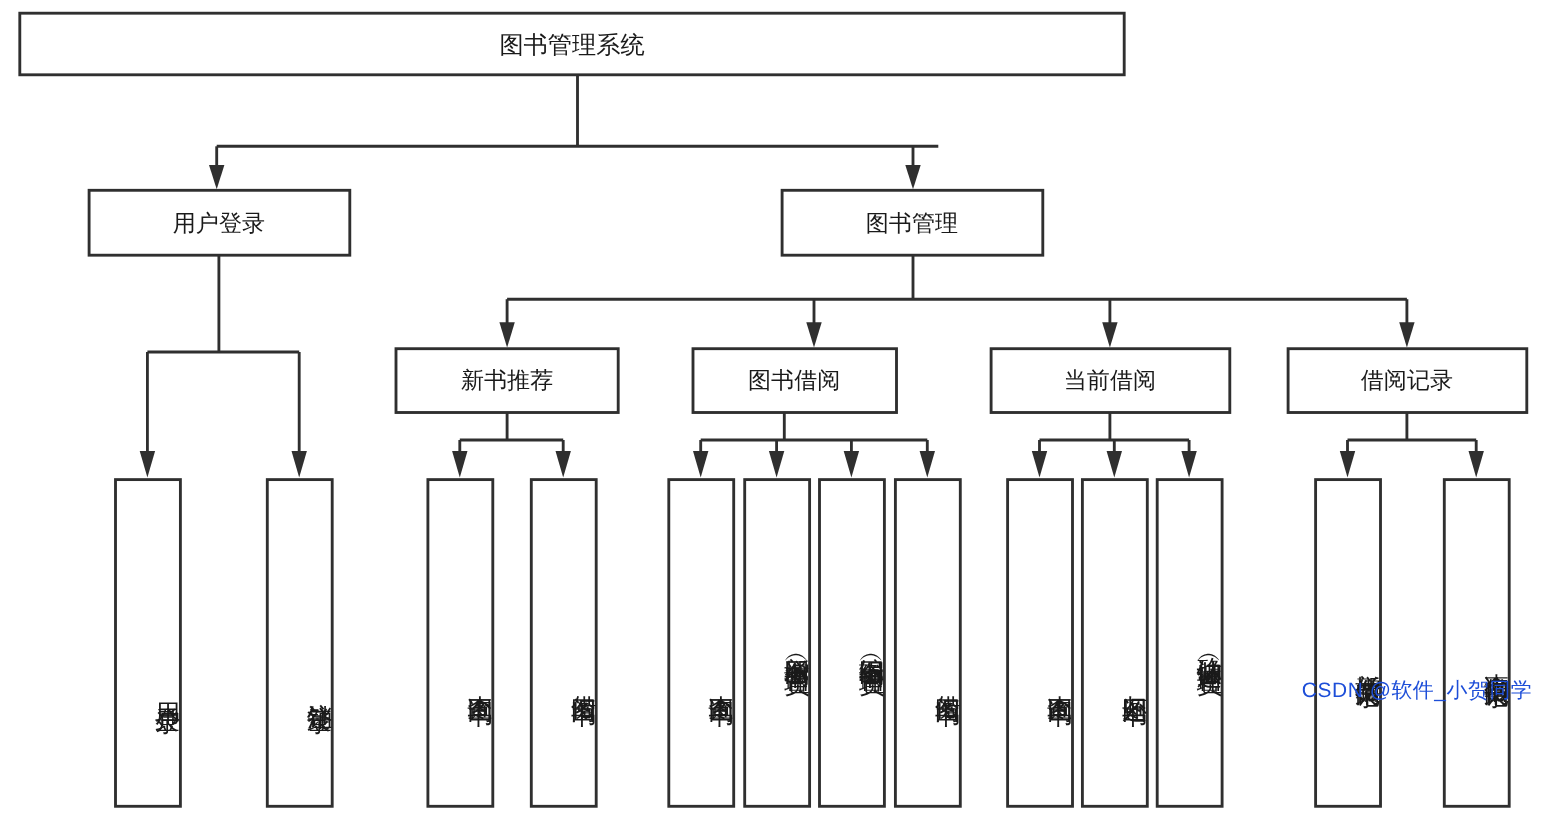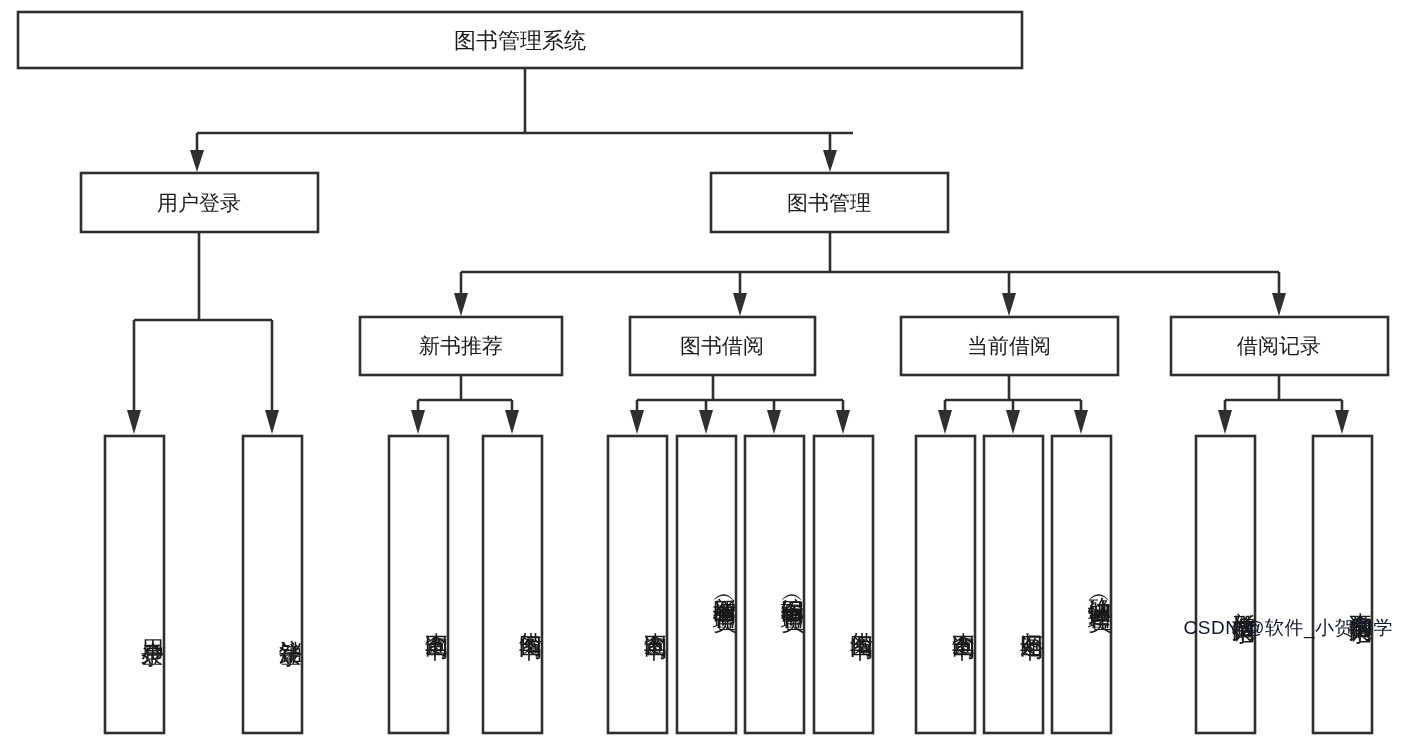--- a/index.html
+++ b/index.html
@@ -66,21 +66,21 @@
     display: flex;
     align-items: flex-start;
     justify-content: center;
   }
   .watermark {
     position: absolute;
     right: 12px;
     bottom: 6px;
     font-family: "Liberation Sans", "DejaVu Sans", sans-serif;
     font-size: 19px;
-    color: #0f172a;
+    color: #1d4ed8;
     letter-spacing: 0.5px;
     white-space: nowrap;
   }
 </style>
 </head>
 <body>
 
 <div id="diagram-root">
 
   <svg id="flow" viewBox="0 0 1405 747">

